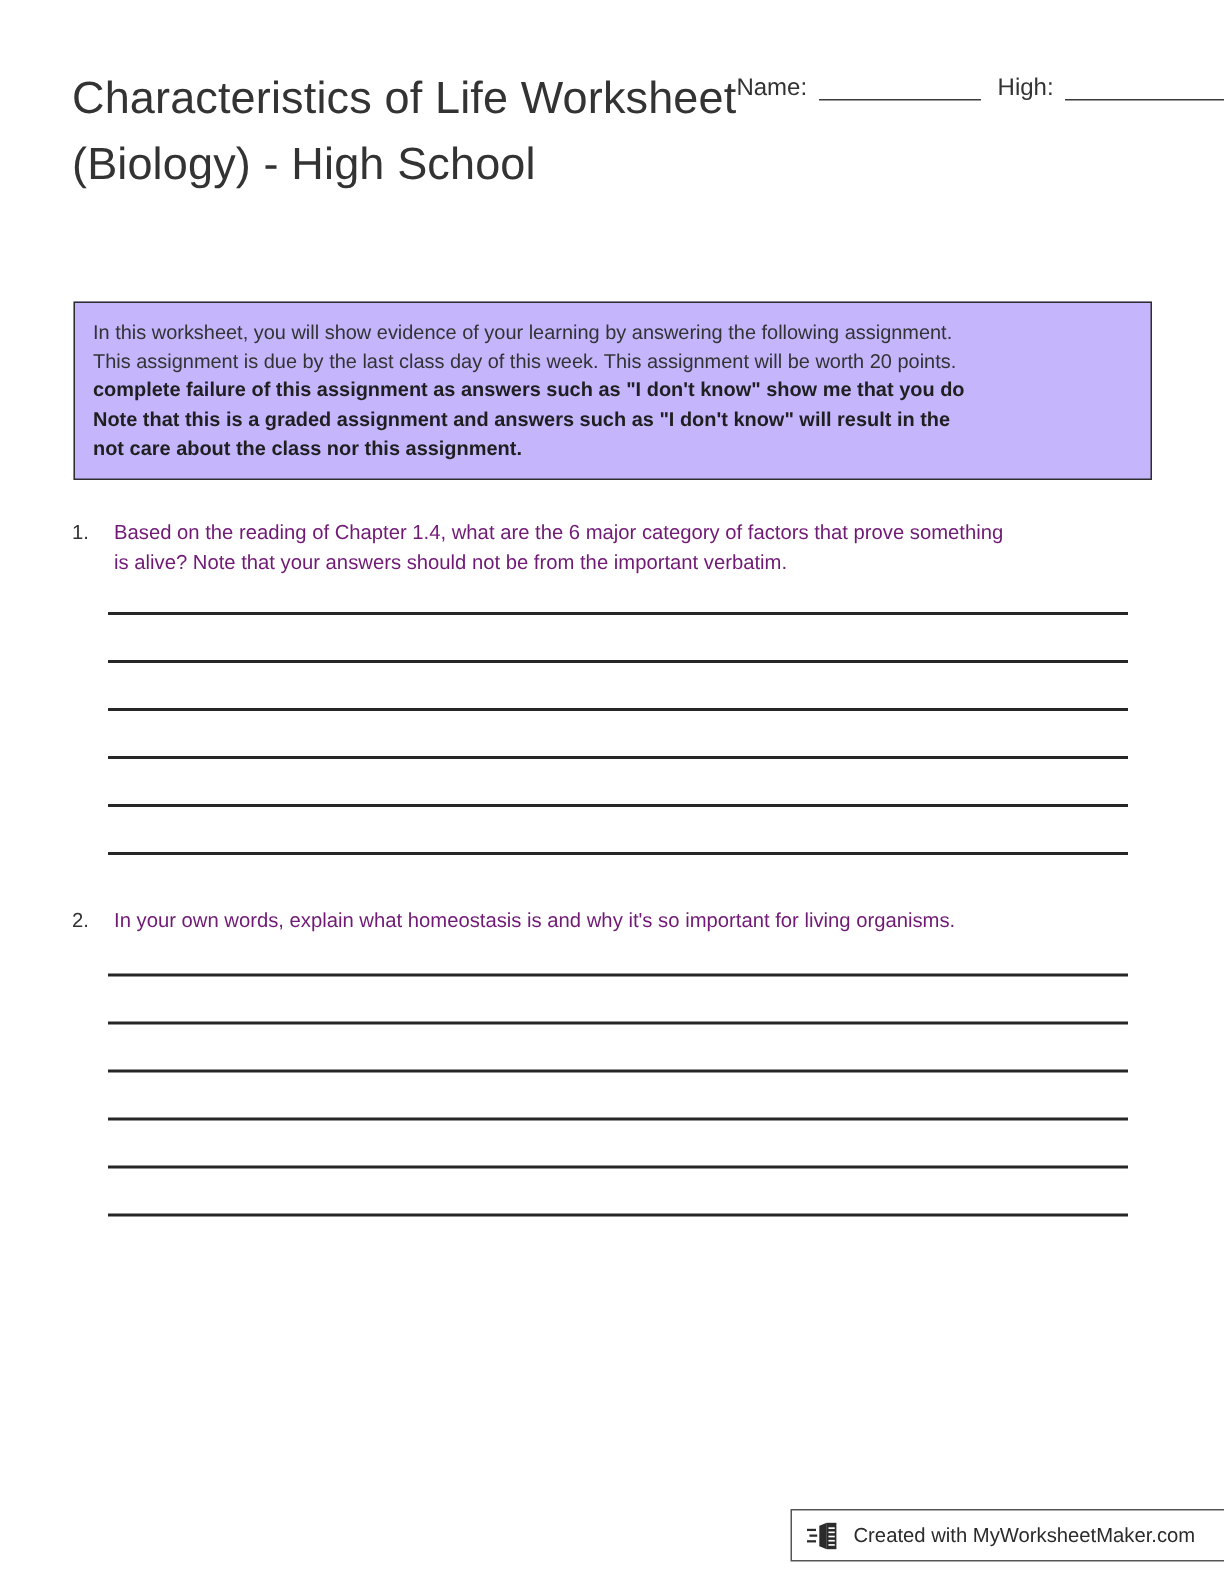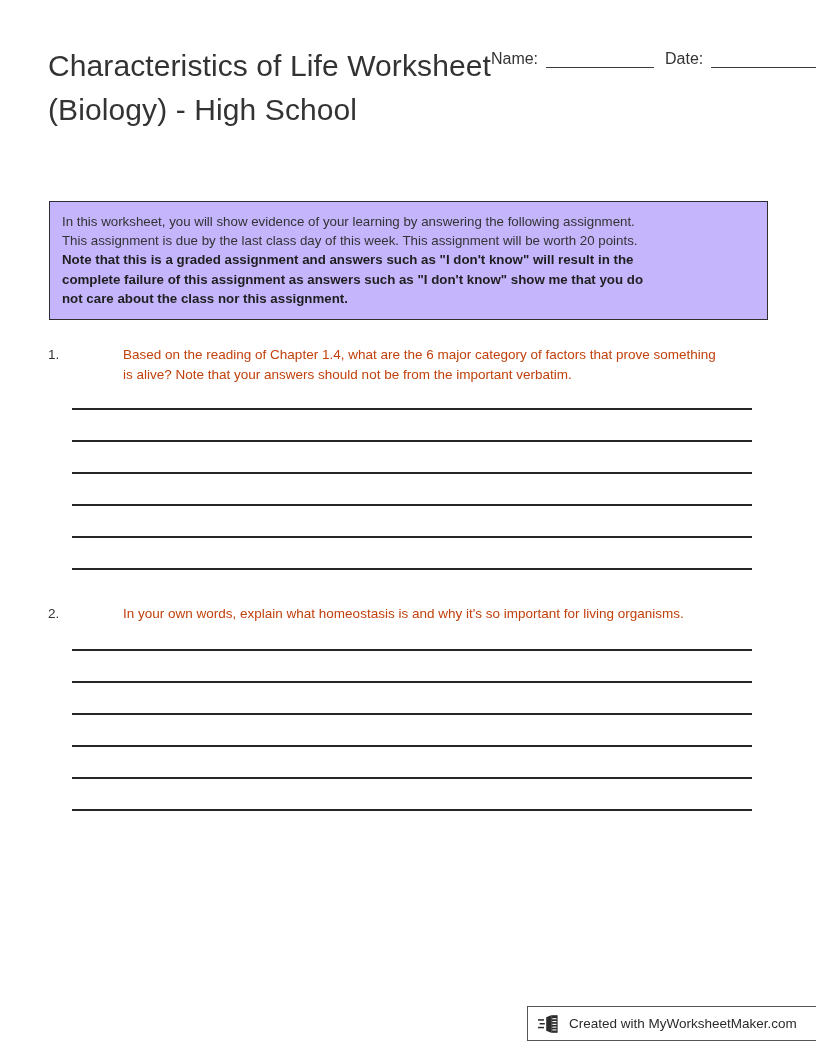--- a/index.html
+++ b/index.html
@@ -112,22 +112,21 @@
     width: 28px;
     flex: 0 0 28px;
     font-size: 13.5px;
     line-height: 20px;
     color: #333333;
   }
   .q-text {
     flex: 1 1 auto;
     font-size: 13.5px;
     line-height: 20px;
-    color: #c2410c;
-    margin-left: 47px;
+    color: #701a75;
   }
   .q-text .line { display: block; }
 
   .answer-lines {
     position: absolute;
     left: 72px;
     width: 680px;
   }
   #q1-lines { top: 408px; }
   #q2-lines { top: 649px; }
@@ -185,36 +184,36 @@
       <span class="line">Characteristics of Life Worksheet</span>
       <span class="line">(Biology) - High School</span>
     </h1>
 
     <div class="id-fields">
       <div class="id-row">
         <span class="id-label">Name:</span>
         <span class="id-rule"></span>
       </div>
       <div class="id-row">
-        <span class="id-label">Date:</span>
+        <span class="id-label">High:</span>
         <span class="id-rule"></span>
       </div>
       <div class="id-row">
         <span class="id-label">Class:</span>
         <span class="id-rule"></span>
       </div>
     </div>
 
   </div>
 
   <div class="instructions">
     <p>In this worksheet, you will show evidence of your learning by answering the following assignment.</p>
     <p>This assignment is due by the last class day of this week. This assignment will be worth 20 points.</p>
+    <p class="bold">complete failure of this assignment as answers such as "I don't know" show me that you do</p>
     <p class="bold">Note that this is a graded assignment and answers such as "I don't know" will result in the</p>
-    <p class="bold">complete failure of this assignment as answers such as "I don't know" show me that you do</p>
     <p class="bold">not care about the class nor this assignment.</p>
   </div>
 
   <div class="question" id="q1">
     <div class="q-head">
       <span class="q-num">1.</span>
       <span class="q-text">
         <span class="line">Based on the reading of Chapter 1.4, what are the 6 major category of factors that prove something</span>
         <span class="line">is alive? Note that your answers should not be from the important verbatim.</span>
       </span>

